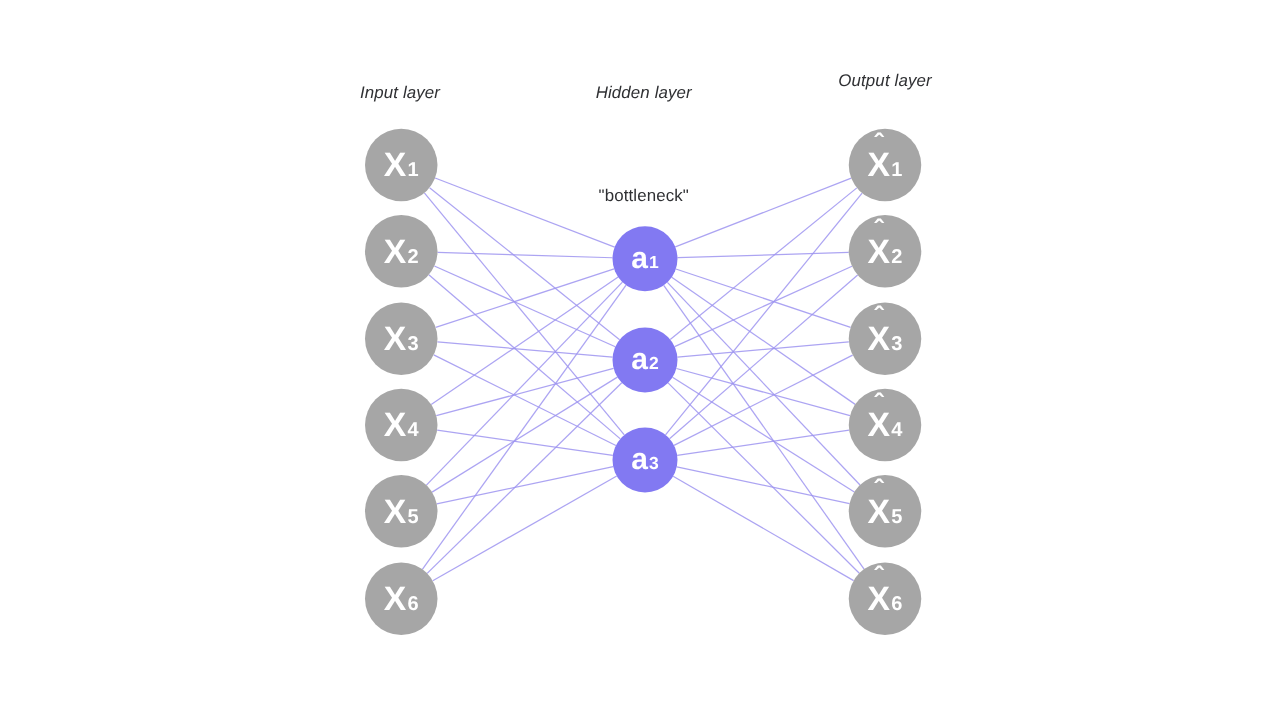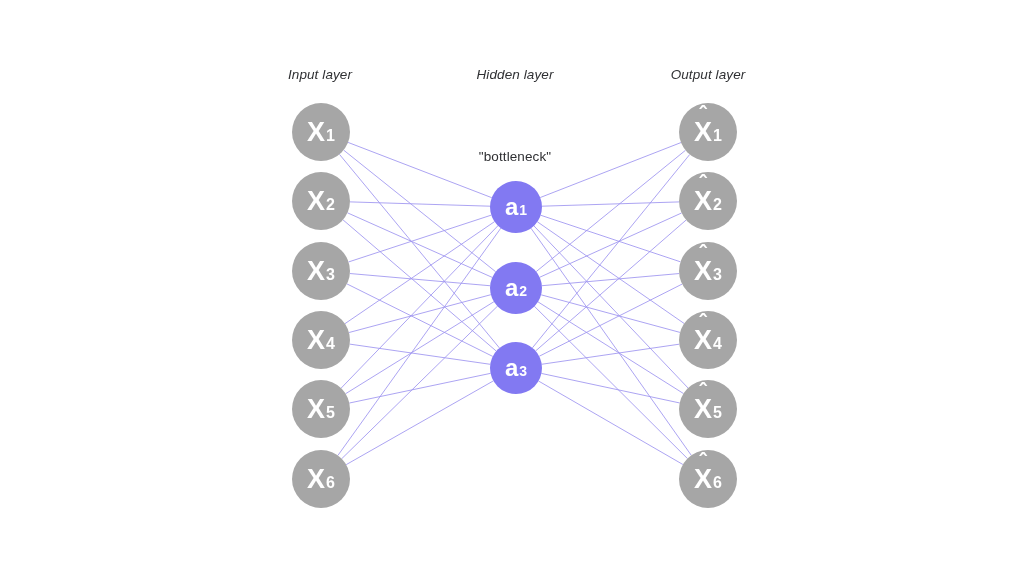--- a/index.html
+++ b/index.html
@@ -121,21 +121,21 @@
       <line x1="539.21" y1="356.28" x2="682.12" y2="284.08" stroke="#9d94f0" stroke-width="1" stroke-opacity="0.85"></line>
       <line x1="541.73" y1="364.25" x2="679.30" y2="344.18" stroke="#9d94f0" stroke-width="1" stroke-opacity="0.85"></line>
       <line x1="541.43" y1="373.43" x2="679.64" y2="402.94" stroke="#9d94f0" stroke-width="1" stroke-opacity="0.85"></line>
       <line x1="538.51" y1="381.01" x2="682.89" y2="464.49" stroke="#9d94f0" stroke-width="1" stroke-opacity="0.85"></line>
     </svg>
 
   <div class="layer-label" id="label-input" style="left: 320px; top: 74px;">Input layer</div>
 
   <div class="layer-label" id="label-hidden" style="left: 515px; top: 74px;">Hidden layer</div>
 
-  <div class="layer-label" id="label-output" style="left: 708px; top: 74px;">Output layer</div>
+  <div class="layer-label" id="label-output" style="left: 708px; top: 64px;">Output layer</div>
 
   <div id="bottleneck-label" style="left: 515px; top: 156px;">"bottleneck"</div>
 
   <div id="node-layer">
       <div class="node io-node" style="left: 321px; top: 132px; width: 58px; height: 58px; background: rgb(166, 166, 166);">
         <span class="node-label">
           <span class="node-base">X</span>
           <span class="node-sub">1</span>
         </span>
       </div>

